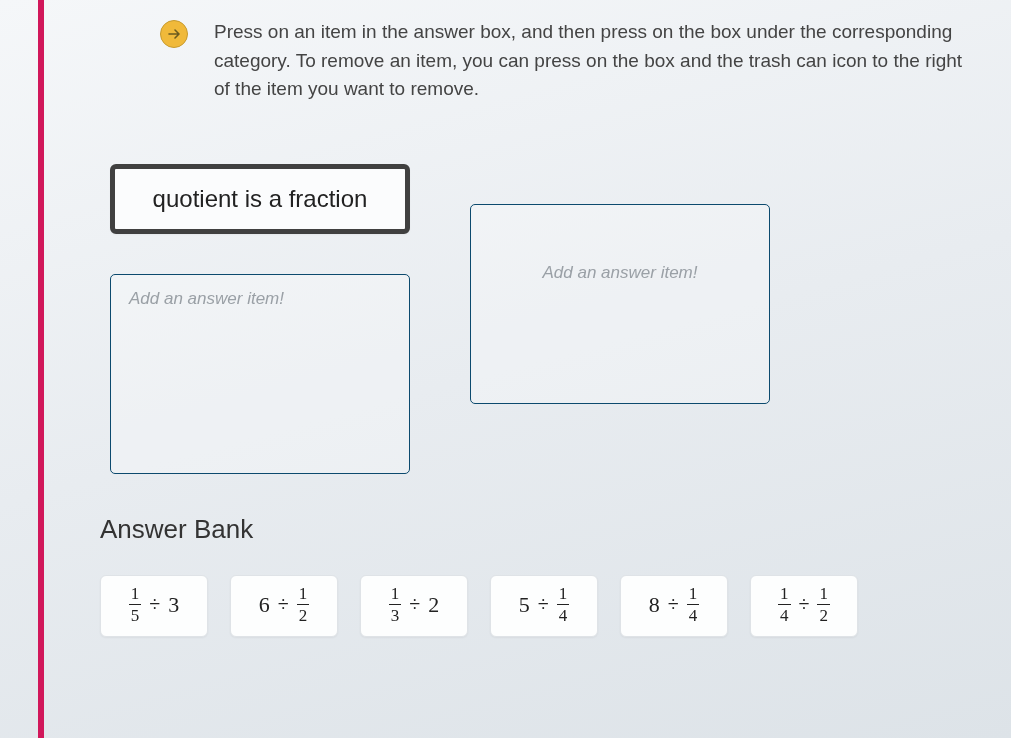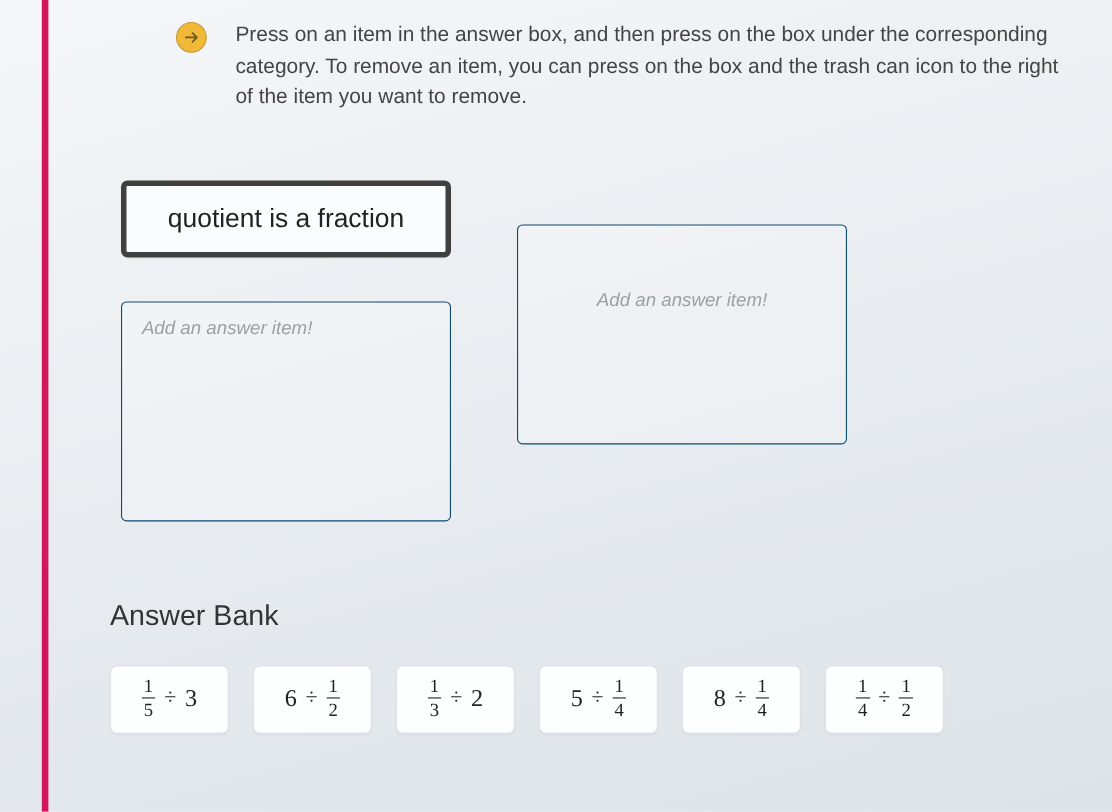--- a/index.html
+++ b/index.html
@@ -83,21 +83,21 @@
       font-style: italic;
     }
     .dropzone.zone-b .dropzone-placeholder {
       position: absolute;
       top: 58px;
       left: 0;
       right: 0;
       text-align: center;
     }
     .answer-bank-label {
-      margin-top: 70px;
+      margin-top: 40px;
       font-size: 26px;
       color: #333;
       padding-left: 0;
     }
     .bank-row {
       display: flex;
       gap: 22px;
       margin-top: 30px;
       flex-wrap: nowrap;
     }

